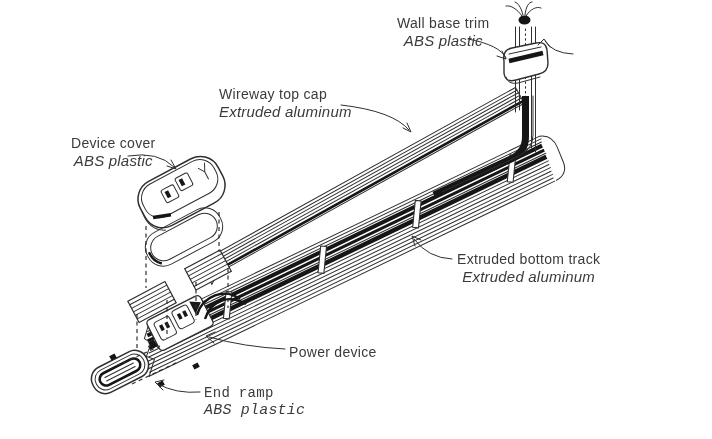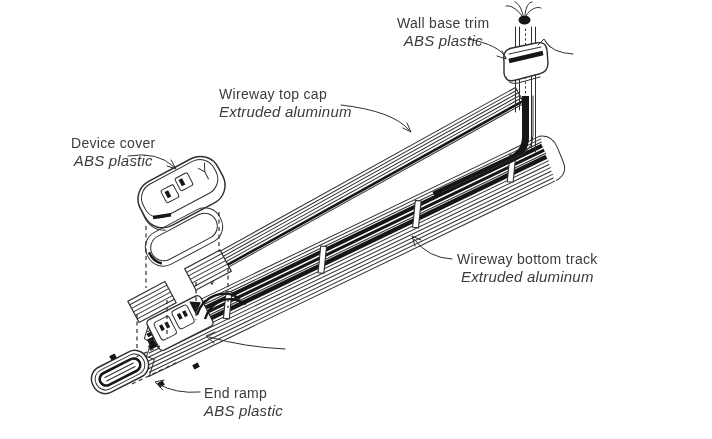--- a/index.html
+++ b/index.html
@@ -207,25 +207,26 @@
     <span class="t">Wireway top cap</span>
     <span class="m">Extruded aluminum</span>
   </div>
 
   <div class="label" style="left:59px; top:134px;margin-left:12px;">
     <span class="t">Device cover</span>
     <span class="m">ABS plastic</span>
   </div>
 
   <div class="label" style="left:457px; top:250px;">
-    <span class="t">Wireway bottom track</span>
+    <span class="t">Extruded bottom track</span>
     <span class="m">Extruded aluminum</span>
   </div>
 
   <div class="label" style="left:289px; top:343px;">
-  </div>
-
-  <div class="label" style="left:204px; top:384px;">
+    <span class="t">Power device</span>
+  </div>
+
+  <div class="label" style="left:204px; top:384px;font-family:Liberation Mono, monospace;">
     <span class="t">End ramp</span>
     <span class="m">ABS plastic</span>
   </div>
 
 </div>
 
 </body></html>

